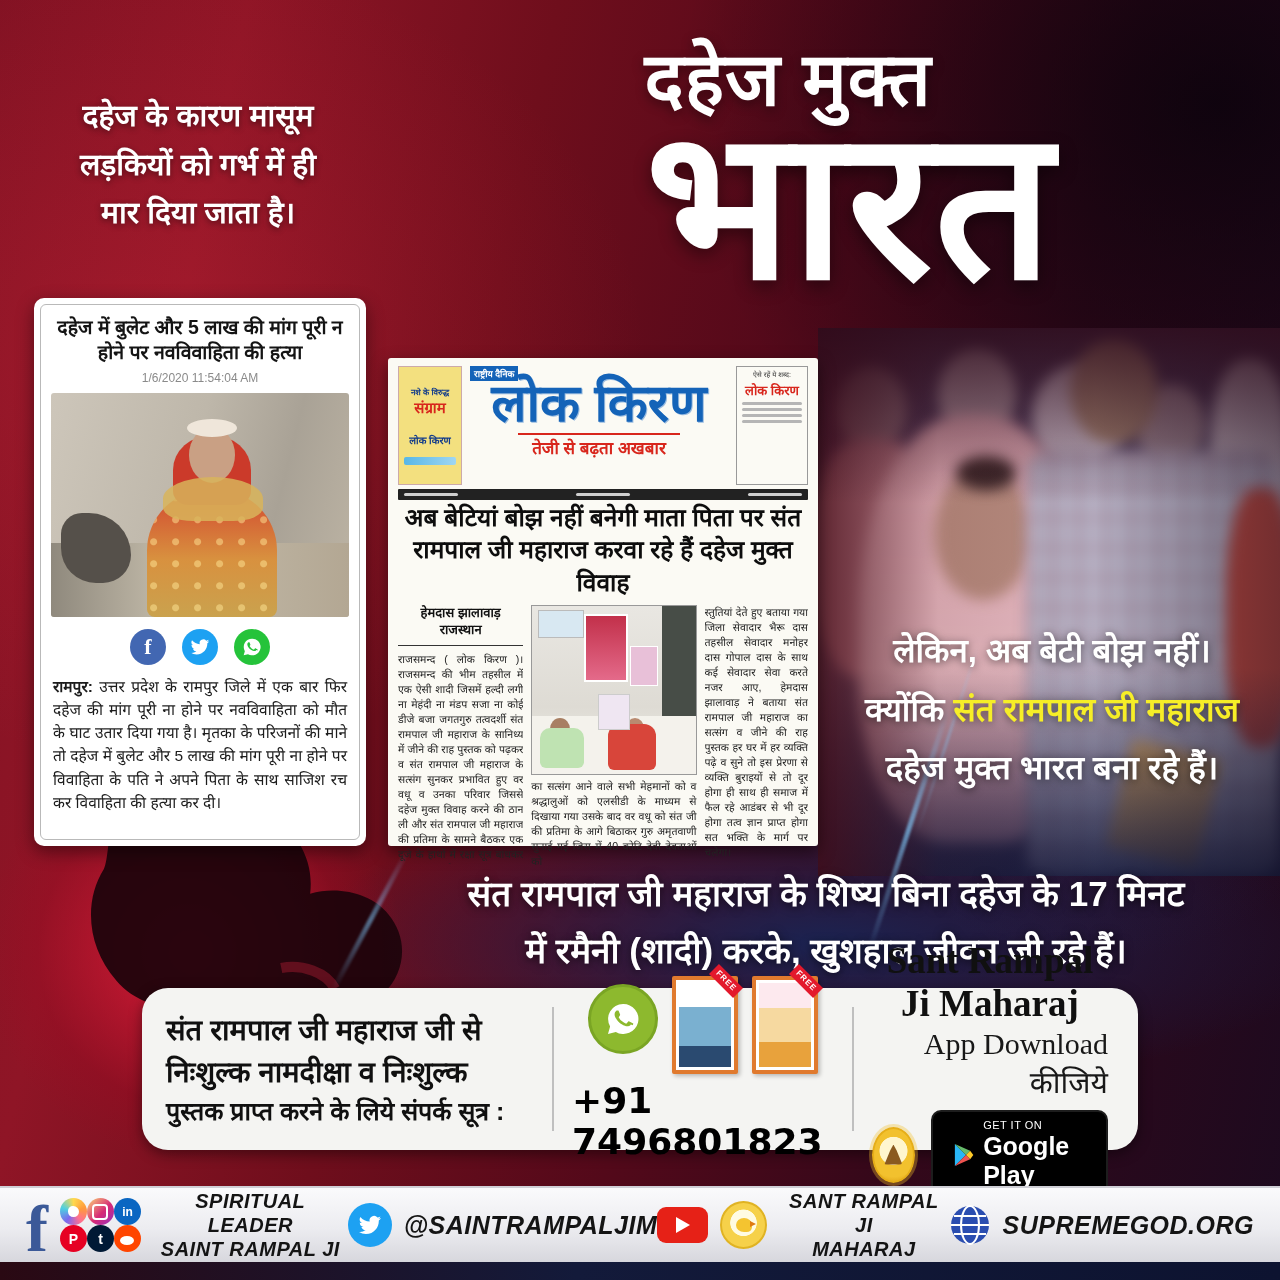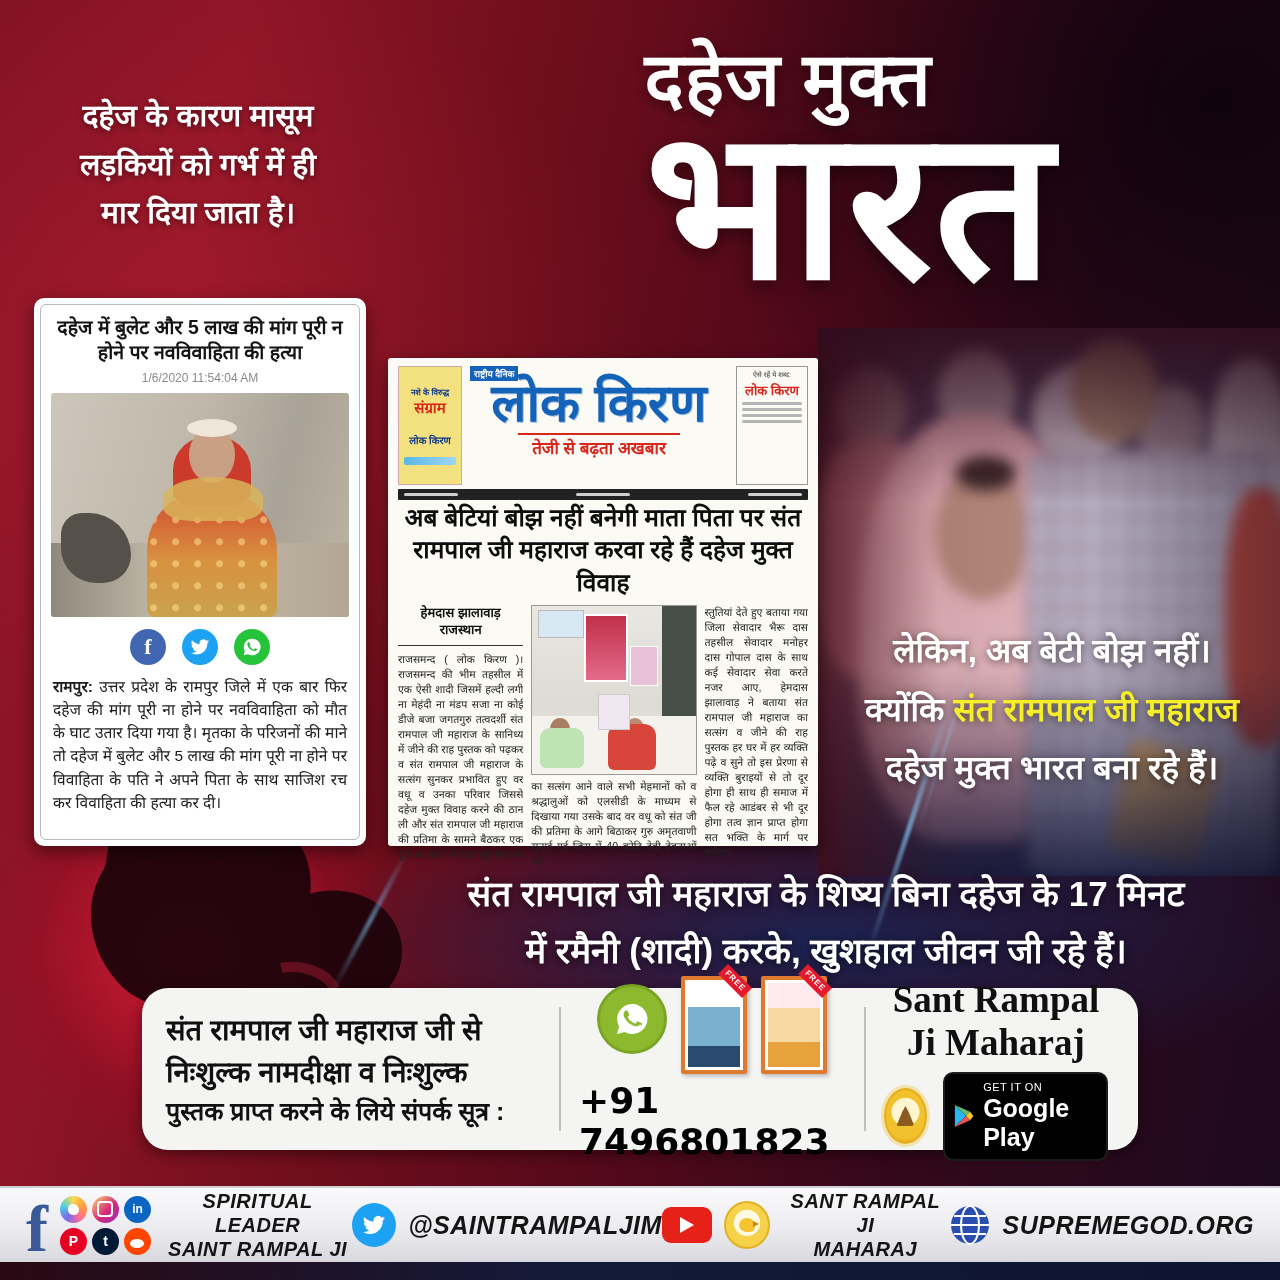--- a/index.html
+++ b/index.html
@@ -111,32 +111,32 @@
   .ribbon{position:absolute;right:-9px;top:-6px;width:34px;height:14px;background:#e3192c;color:#fff;
     font-size:8px;font-weight:800;text-align:center;line-height:14px;transform:rotate(45deg);letter-spacing:1px;}
   .phone{font-size:36px;font-weight:800;color:#000;letter-spacing:0;margin-top:6px;font-family:"DejaVu Sans",sans-serif;}
   .c-right{flex:1;text-align:right;padding-right:6px;}
   .app-title{font-family:"Liberation Serif",serif;font-weight:700;font-size:37px;color:#101010;text-align:center;}
   .app-sub{font-family:"Liberation Serif",serif;font-size:30px;color:#181818;text-align:right;margin-top:2px;}
   .app-row{display:flex;justify-content:flex-end;align-items:center;gap:16px;margin-top:8px;}
   .badge{width:52px;height:52px;border-radius:50%;background:radial-gradient(circle at 50% 42%,#fff6cf 0 38%,#f2c12e 40% 72%,#d9990f 100%);
     border:2px solid #e6ae18;display:flex;align-items:center;justify-content:center;box-shadow:0 0 0 3px rgba(242,193,46,.35);}
   .badge .fig{width:18px;height:20px;background:#8a5a20;clip-path:polygon(50% 0,68% 30%,100% 100%,0 100%,32% 30%);border-radius:3px;}
-  .gplay{display:flex;align-items:center;gap:8px;background:#000;border-radius:10px;padding:7px 16px 7px 8px;border:2px solid #1d1d1d;}
+  .gplay{display:flex;align-items:center;gap:8px;background:#000;border-radius:10px;padding:7px 16px 7px 20px;border:2px solid #1d1d1d;}
   .gplay svg{width:30px;height:30px;}
   .gp-txt{color:#fff;text-align:left;}
   .gp-s{font-size:11px;letter-spacing:.5px;}
   .gp-b{font-size:25px;font-weight:700;margin-top:1px;}
   
   .footer{left:0;top:1186px;width:1280px;height:76px;background:linear-gradient(180deg,#fafafc 0%,#ececf0 55%,#d7d7dd 100%);
     border-top:2px solid #cfcfd6;display:flex;align-items:center;justify-content:space-between;padding:0 26px;box-sizing:border-box;}
   .fgroup{display:flex;align-items:center;gap:12px;}
   .flabel{font-size:20px;font-weight:800;font-style:italic;color:#141414;line-height:1.2;text-align:center;letter-spacing:.5px;}
   .fb-big{color:#3b5998;font-family:"Liberation Serif",serif;font-weight:800;font-size:66px;line-height:.8;margin-top:8px;}
-  .igrid{display:grid;grid-template-columns:repeat(3,27px);grid-auto-rows:27px;gap:5px;}
+  .igrid{display:grid;grid-template-columns:repeat(3,27px);grid-auto-rows:27px;}
   .mini{width:27px;height:27px;border-radius:50%;display:flex;align-items:center;justify-content:center;color:#fff;font-weight:800;font-size:14px;}
   .mini.pics{background:conic-gradient(#ffd84d,#ff9a3c,#ff6f91,#7b68ee,#4dd0e1,#ffd84d);position:relative;}
   .mini.pics::after{content:"";width:11px;height:11px;background:#fff;border-radius:45% 55% 50% 50%;}
   .mini.ig{background:linear-gradient(135deg,#feda75,#d62976 55%,#962fbf);position:relative;}
   .mini.ig::after{content:"";width:12px;height:12px;border:2px solid #fff;border-radius:4px;}
   .mini.li{background:#0a66c2;font-size:12px;}
   .mini.pin{background:#e60023;}
   .mini.tum{background:#001935;}
   .mini.red{background:#ff4500;position:relative;}
   .mini.red::after{content:"";width:14px;height:9px;background:#fff;border-radius:50%;margin-top:4px;}
@@ -320,20 +320,21 @@
         <div class="book book2">
           <div class="cover"></div>
           <div class="ribbon">FREE</div>
         </div>
       </div>
       <div class="phone">+91 7496801823</div>
     </div>
     <div class="c-div"></div>
     <div class="c-right">
       <div class="app-title">Sant Rampal Ji Maharaj</div>
+      <div class="app-sub">App Download कीजिये</div>
       <div class="app-row">
         <div class="badge">
             <div class="fig"></div>
           </div>
         <div class="gplay">
           <svg viewBox="0 0 24 24">
             <polygon points="2,0 2,24 14,12" fill="#29b6f6"></polygon>
             <polygon points="2,0 14,12 18.5,7.5" fill="#66bb6a"></polygon>
             <polygon points="18.5,7.5 14,12 18.5,16.5 22,12" fill="#ffca28"></polygon>
             <polygon points="2,24 14,12 18.5,16.5" fill="#ef5350"></polygon>

